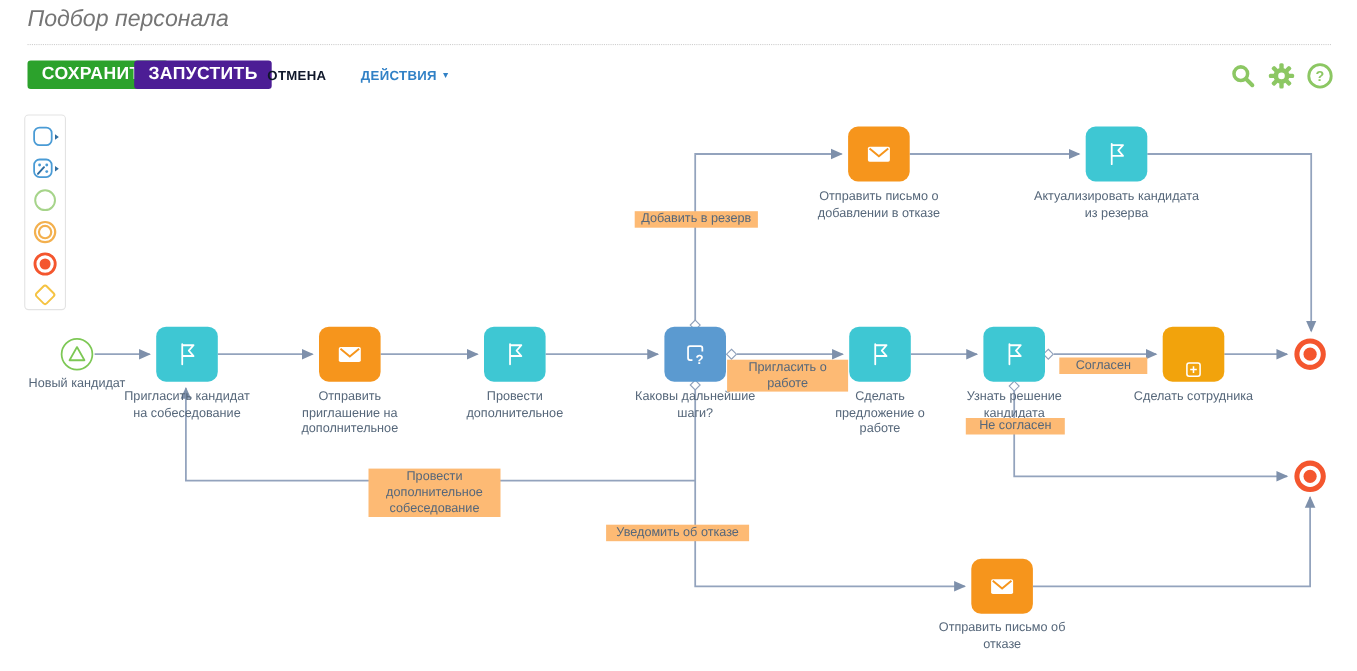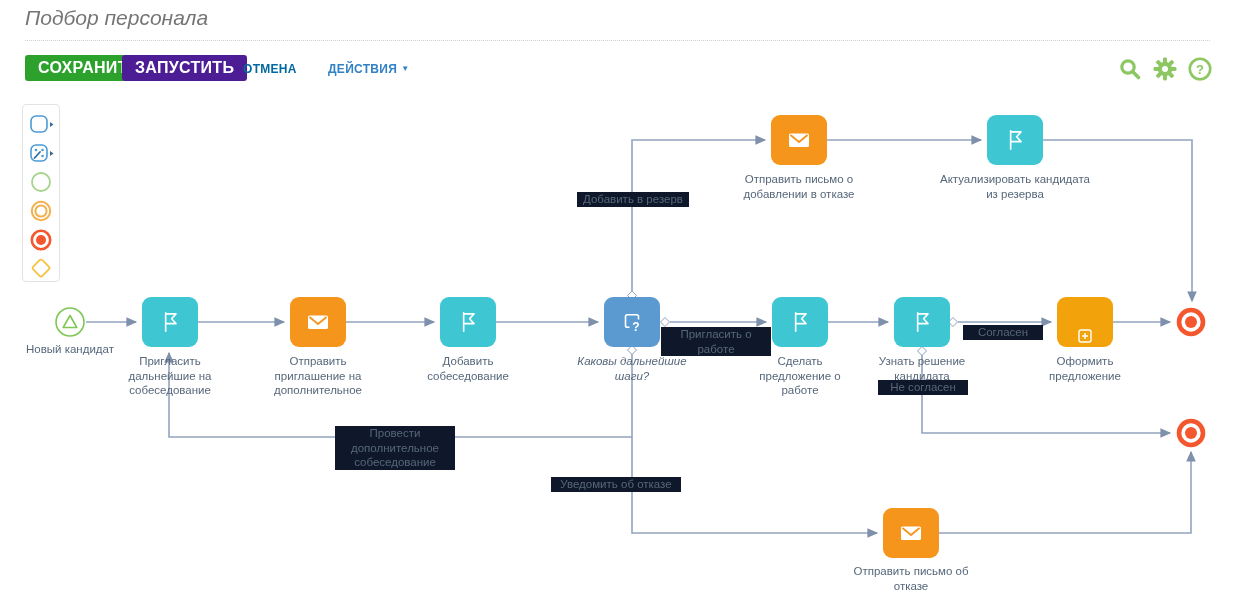--- a/index.html
+++ b/index.html
@@ -10,40 +10,40 @@
   
   .page-title{position:absolute;left:25px;top:6px;font-size:21px;font-weight:400;color:#757575;font-style:italic;}
   .title-sep{position:absolute;left:25px;top:40px;width:1185px;border-top:1px dotted #cfcfcf;}
   .btn{position:absolute;top:55px;height:26px;line-height:26px;padding:0 13px;
        font-size:16px;font-weight:bold;color:#fff;border:none;border-radius:3px;
        letter-spacing:.3px;cursor:pointer;}
   .btn-save{left:25px;background:#2ca22c;}
   .btn-run{left:122px;background:#4c1d95;}
   .lnk{position:absolute;top:55px;height:26px;line-height:26px;font-size:12px;font-weight:bold;
        background:none;border:none;cursor:pointer;letter-spacing:.3px;}
-  .lnk-cancel{left:237px;color:#0369a1;}
+  .lnk-cancel{left:237px;color:#0f172a;}
   .lnk-actions{left:322px;color:#3181c6;}
   .lnk-actions .caret{font-size:8px;vertical-align:2px;margin-left:4px;}
   .hdr-ic{position:absolute;top:57px;width:24px;height:24px;cursor:pointer;}
   .ic-search{left:1118px;} .ic-gear{left:1153px;} .ic-help{left:1188px;}
   
   .palette{position:absolute;left:22px;top:104px;width:38px;height:178px;background:#fff;
            border:1px solid #e3e3e3;border-radius:4px;box-sizing:border-box;
            display:flex;flex-direction:column;align-items:center;padding-top:7px;gap:3px;}
   .pal-item{width:26px;height:26px;display:flex;align-items:center;justify-content:center;cursor:pointer;}
   
   .node{position:absolute;width:56px;height:50px;border-radius:9px;cursor:pointer;
         display:flex;align-items:center;justify-content:center;}
   .n-teal{background:#3ec7d3;}
   .n-orange{background:#f6951c;}
   .n-blue{background:#5b9ad0;}
   .n-sub{background:#f2a30c;}
   .node-label{position:absolute;text-align:center;font-size:11.5px;line-height:1.28;color:#56677a;}
   .edge-label{position:absolute;text-align:center;font-size:11.5px;line-height:1.28;color:#56677a;
-              background:#0f172a;cursor:pointer;}
+              background:#fdba74;cursor:pointer;}
   .event{position:absolute;cursor:pointer;}
   .wires{position:absolute;left:0;top:0;pointer-events:none;}
 </style>
 </head>
 <body>
 
 <div class="page-title">Подбор персонала</div>
 <div class="title-sep"></div>
 
 <button class="btn btn-save">СОХРАНИТЬ</button>
@@ -173,45 +173,45 @@
     <circle cx="15" cy="15" r="6" fill="#f4562e"></circle>
   </svg>
 </div>
 
 <div class="node n-teal" style="left:142px;top:297px;">
   <svg width="26" height="26" viewBox="0 0 24 24">
     <path d="M8 3.5 V20.5" stroke="#fff" stroke-width="1.5" fill="none" stroke-linecap="round"></path>
     <path d="M8 4.5 h9.5 l-4 4.5 4 4.5 H8" stroke="#fff" stroke-width="1.5" fill="none" stroke-linejoin="round"></path>
   </svg>
 </div>
-<div class="node-label" style="left:110px;top:354px;width:120px;">Пригласить дальнейшие на собеседование</div>
+<div class="node-label" style="left:110px;top:354px;width:120px;">Пригласить кандидат на собеседование</div>
 
 <div class="node n-orange" style="left:290px;top:297px;">
   <svg width="26" height="26" viewBox="0 0 26 26">
     <rect x="3" y="6.5" width="20" height="13.5" rx="1.6" fill="#fff"></rect>
     <path d="M4.5 8 L13 15 L21.5 8" fill="none" stroke="#f6951c" stroke-width="1.8"></path>
   </svg>
 </div>
 <div class="node-label" style="left:255px;top:354px;width:126px;">Отправить приглашение на дополнительное</div>
 
 <div class="node n-teal" style="left:440px;top:297px;">
   <svg width="26" height="26" viewBox="0 0 24 24">
     <path d="M8 3.5 V20.5" stroke="#fff" stroke-width="1.5" fill="none" stroke-linecap="round"></path>
     <path d="M8 4.5 h9.5 l-4 4.5 4 4.5 H8" stroke="#fff" stroke-width="1.5" fill="none" stroke-linejoin="round"></path>
   </svg>
 </div>
-<div class="node-label" style="left:408px;top:354px;width:120px;">Добавить собеседование</div>
+<div class="node-label" style="left:408px;top:354px;width:120px;">Провести дополнительное</div>
 
 <div class="node n-blue" style="left:604px;top:297px;">
   <svg width="28" height="28" viewBox="0 0 28 28">
     <path d="M20.5 11.5 v-3 a1.8 1.8 0 0 0 -1.8 -1.8 h-9.4 a1.8 1.8 0 0 0 -1.8 1.8 v9 a1.8 1.8 0 0 0 1.8 1.8 h2.2" fill="none" stroke="#fff" stroke-width="1.6"></path>
     <text x="18" y="22.5" text-anchor="middle" font-size="12" font-weight="bold" fill="#fff" font-family="Liberation Sans, sans-serif">?</text>
   </svg>
 </div>
-<div class="node-label" style="left:567px;top:354px;width:130px;font-style:italic;">Каковы дальнейшие шаги?</div>
+<div class="node-label" style="left:567px;top:354px;width:130px;">Каковы дальнейшие шаги?</div>
 
 <div class="node n-orange" style="left:771px;top:115px;">
   <svg width="26" height="26" viewBox="0 0 26 26">
     <rect x="3" y="6.5" width="20" height="13.5" rx="1.6" fill="#fff"></rect>
     <path d="M4.5 8 L13 15 L21.5 8" fill="none" stroke="#f6951c" stroke-width="1.8"></path>
   </svg>
 </div>
 <div class="node-label" style="left:727px;top:172px;width:144px;">Отправить письмо о добавлении в отказе</div>
 
 <div class="node n-teal" style="left:987px;top:115px;">
@@ -237,21 +237,21 @@
   </svg>
 </div>
 <div class="node-label" style="left:862px;top:354px;width:120px;">Узнать решение кандидата</div>
 
 <div class="node n-sub" style="left:1057px;top:297px;">
   <svg width="16" height="16" viewBox="0 0 16 16" style="position:absolute;bottom:3px;left:20px;">
     <rect x="2" y="2" width="12" height="12" rx="2" fill="none" stroke="#fff" stroke-width="1.4"></rect>
     <path d="M8 5 V11 M5 8 H11" stroke="#fff" stroke-width="1.4"></path>
   </svg>
 </div>
-<div class="node-label" style="left:1030px;top:354px;width:110px;">Оформить предложение</div>
+<div class="node-label" style="left:1030px;top:354px;width:110px;">Сделать сотрудника</div>
 
 <div class="node n-orange" style="left:883px;top:508px;">
   <svg width="26" height="26" viewBox="0 0 26 26">
     <rect x="3" y="6.5" width="20" height="13.5" rx="1.6" fill="#fff"></rect>
     <path d="M4.5 8 L13 15 L21.5 8" fill="none" stroke="#f6951c" stroke-width="1.8"></path>
   </svg>
 </div>
 <div class="node-label" style="left:839px;top:564px;width:144px;">Отправить письмо об отказе</div>
 
 <div class="edge-label" style="left:577px;top:192px;width:112px;">Добавить в резерв</div>

